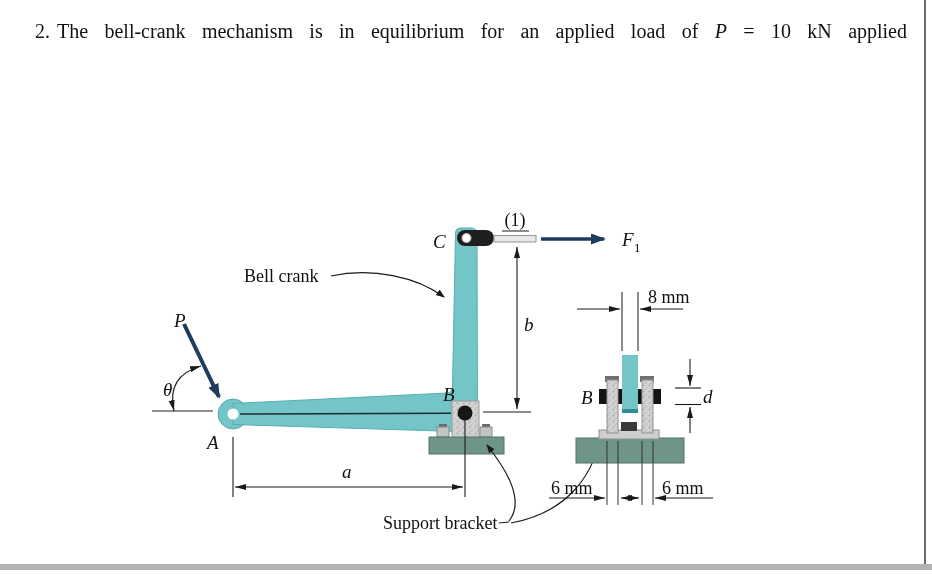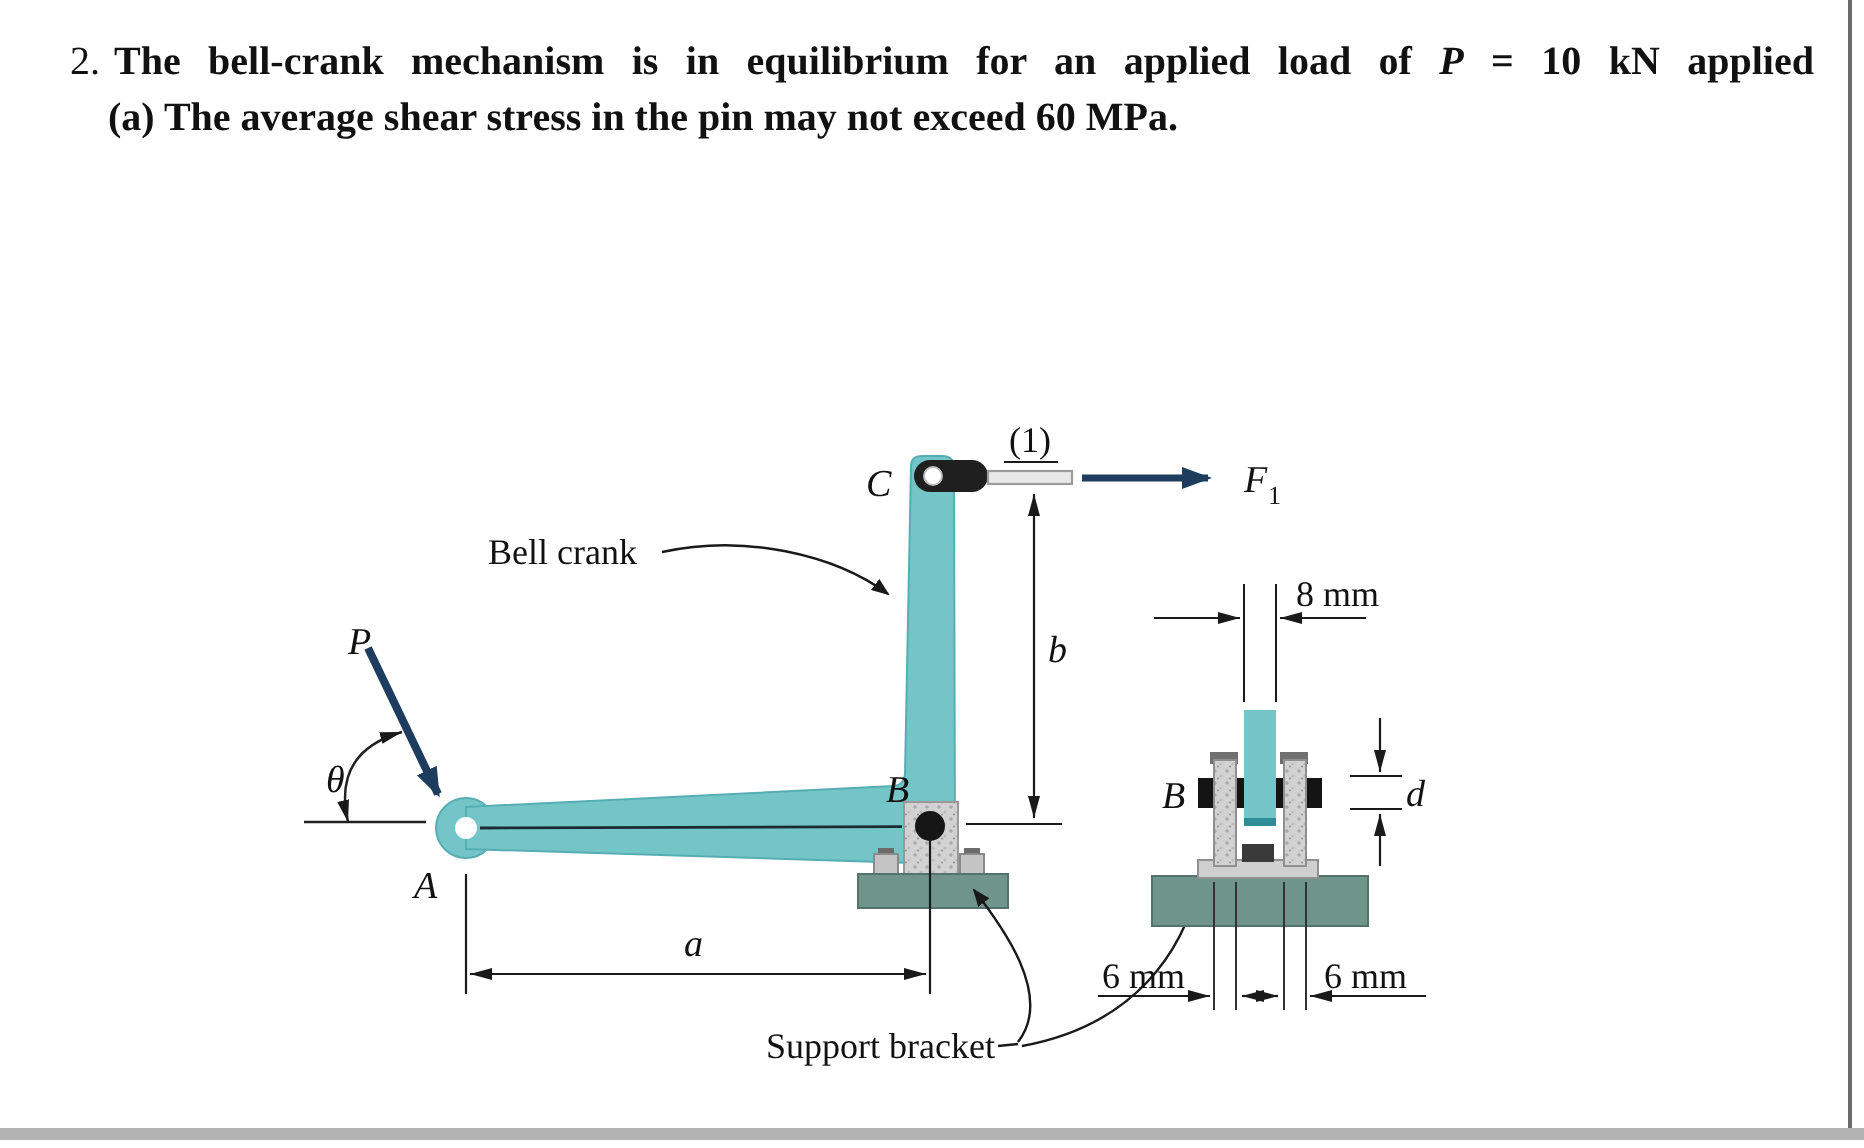--- a/index.html
+++ b/index.html
@@ -1,40 +1,39 @@
 <!DOCTYPE html>
 <html><head>
 <meta charset="utf-8">
 <style>
   html,body{margin:0;padding:0;background:#ffffff;}
   .page{position:relative;width:932px;height:574px;background:#ffffff;overflow:hidden;
         font-family:"Liberation Serif", serif;color:#111;}
   .pnum{position:absolute;left:35px;top:17px;font-size:20px;line-height:28px;}
-  .ptext{position:absolute;left:57px;top:17px;width:850px;font-size:20px;line-height:28.2px;font-weight:bold;}
+  .ptext{position:absolute;left:57px;top:17px;width:850px;font-size:20px;line-height:28.2px;}
   .jline{text-align:justify;text-align-last:justify;}
   .cond{margin-left:-3px;}
   .it{font-style:italic;}
   .fig{position:absolute;left:0;top:0;}
   .fig text{font-family:"Liberation Serif", serif;fill:#111;}
   .lab{font-size:18px;}
   .var{font-size:19px;font-style:italic;}
   .sub{font-size:13px;font-style:normal;}
   .rborder{position:absolute;left:924px;top:0;width:2px;height:565px;background:#6a6a6a;}
   .bstrip{position:absolute;left:0;top:564px;width:932px;height:6px;background:#b3b3b3;}
 </style>
 </head>
 <body>
 
 <div class="page">
 
   <div class="pnum">2.</div>
 
   <div class="ptext">
     <div class="jline"><span>The bell-crank mechanism is in equilibrium for an applied load of </span><span class="it">P</span><span> = 10 kN applied</span></div>
-    <div class="cond">(a) The average shear stress in the pin may not exceed 60 MPa.</div>
   </div>
 
   <svg class="fig" width="932" height="574" viewBox="0 0 932 574">
     <defs>
       <marker id="dim" markerUnits="userSpaceOnUse" markerWidth="14" markerHeight="10" refX="11" refY="4" orient="auto-start-reverse">
         <path d="M0,1 L11,4 L0,7 Z" fill="#1a1a1a"></path>
       </marker>
       <marker id="leader" markerUnits="userSpaceOnUse" markerWidth="11" markerHeight="9" refX="8" refY="3.5" orient="auto">
         <path d="M0,0 L9,3.5 L0,7 Z" fill="#1a1a1a"></path>
       </marker>

